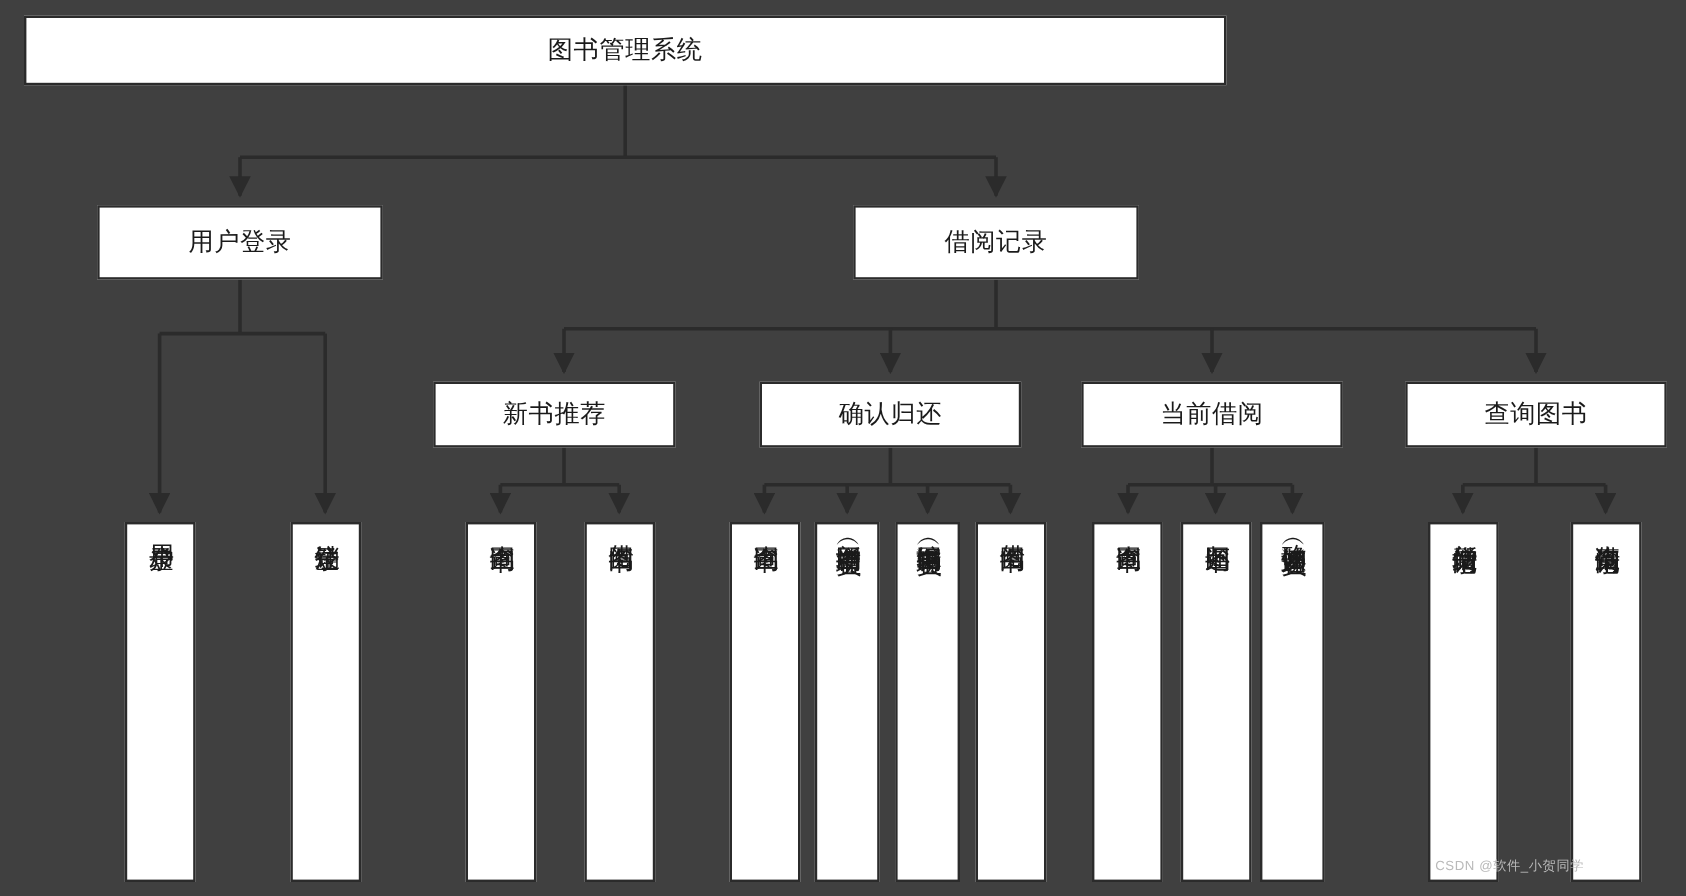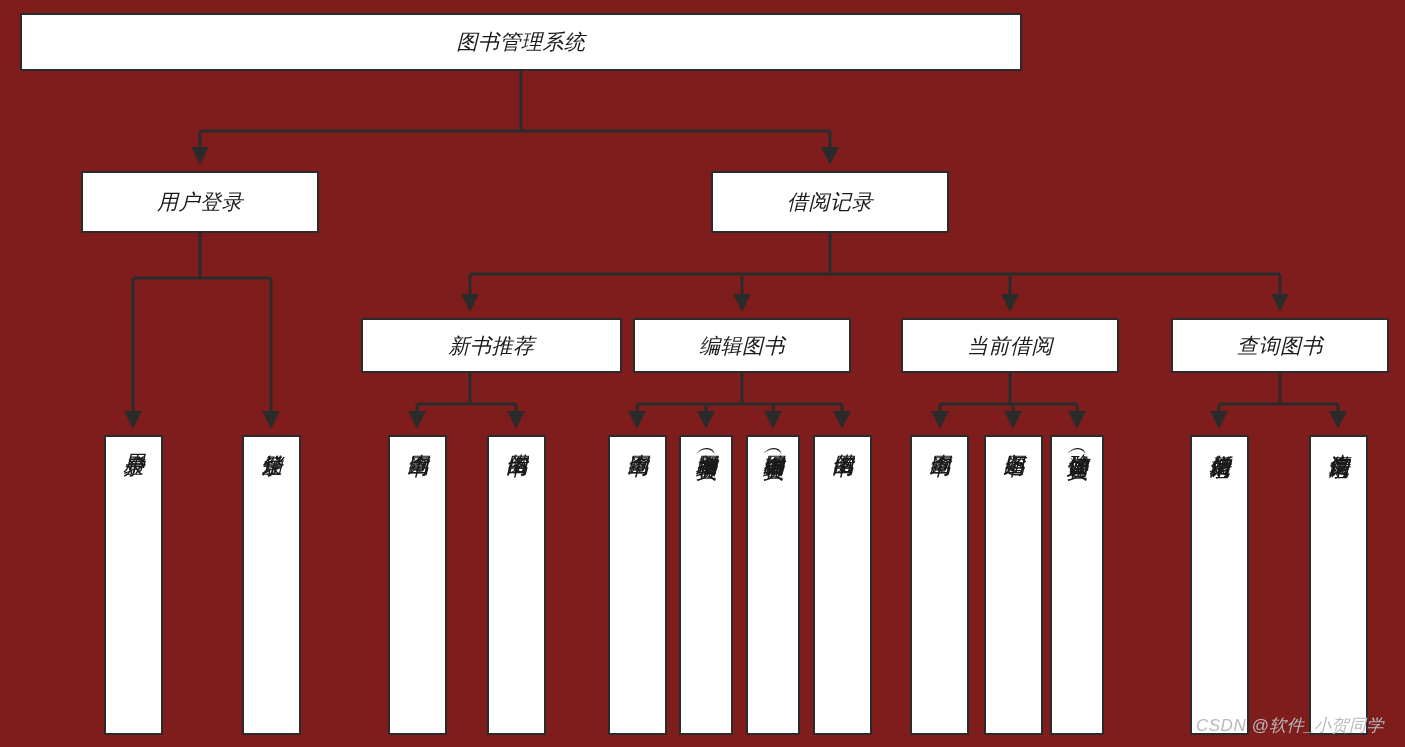--- a/index.html
+++ b/index.html
@@ -7,23 +7,22 @@
     padding: 0;
     background: #ffffff;
   }
   body {
     font-family: "Liberation Sans", "DejaVu Sans", sans-serif;
   }
   #canvas {
     position: relative;
     width: 1405px;
     height: 747px;
-    background: #7f1d1d;
+    background: #404040;
     overflow: hidden;
-    font-style: italic;
   }
   svg#wires {
     position: absolute;
     left: 0;
     top: 0;
     width: 1405px;
     height: 747px;
     pointer-events: none;
   }
   .node {
@@ -50,21 +49,21 @@
   .node-v .label {
     writing-mode: vertical-rl;
     text-orientation: upright;
     font-size: 21px;
     line-height: 1.35;
     letter-spacing: 1px;
     white-space: nowrap;
   }
   .watermark {
     position: absolute;
-    font-size: 17px;
+    font-size: 11px;
     color: #b9b9b9;
     white-space: nowrap;
     letter-spacing: 0.5px;
   }
 </style>
 </head>
 <body>
 
 <div id="canvas">
 
@@ -122,25 +121,25 @@
     <span class="label">图书管理系统</span>
   </div>
 
   <div class="node node-h" id="n-l2-0" style="left: 81px; top: 171px; width: 238px; height: 62px;">
     <span class="label">用户登录</span>
   </div>
   <div class="node node-h" id="n-l2-1" style="left: 711px; top: 171px; width: 238px; height: 62px;">
     <span class="label">借阅记录</span>
   </div>
 
-  <div class="node node-h" id="n-l3-0" style="left: 361px; top: 318px; width: 261px; height: 55px;">
+  <div class="node node-h" id="n-l3-0" style="left: 361px; top: 318px; width: 202px; height: 55px;">
     <span class="label">新书推荐</span>
   </div>
   <div class="node node-h" id="n-l3-1" style="left: 633px; top: 318px; width: 218px; height: 55px;">
-    <span class="label">编辑图书</span>
+    <span class="label">确认归还</span>
   </div>
   <div class="node node-h" id="n-l3-2" style="left: 901px; top: 318px; width: 218px; height: 55px; justify-content: center;">
     <span class="label">当前借阅</span>
   </div>
   <div class="node node-h" id="n-l3-3" style="left: 1171px; top: 318px; width: 218px; height: 55px;">
     <span class="label">查询图书</span>
   </div>
 
   <div class="node node-v" id="n-lf-0" style="left: 104px; top: 435px; width: 59px; height: 300px;">
     <span class="label">用户登录</span>

